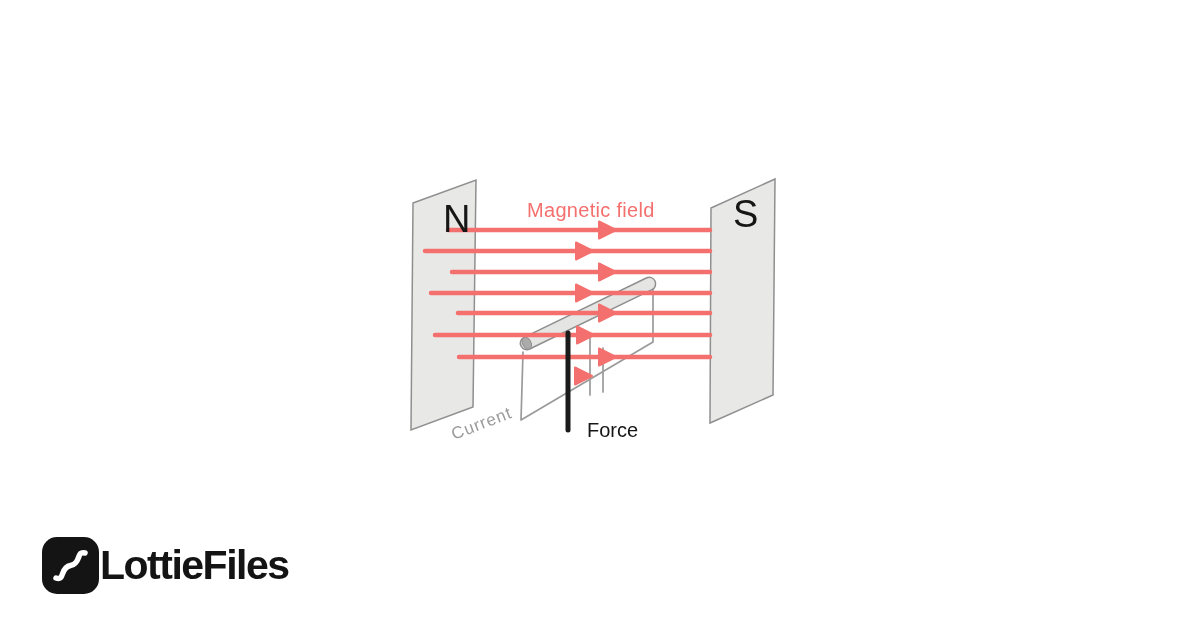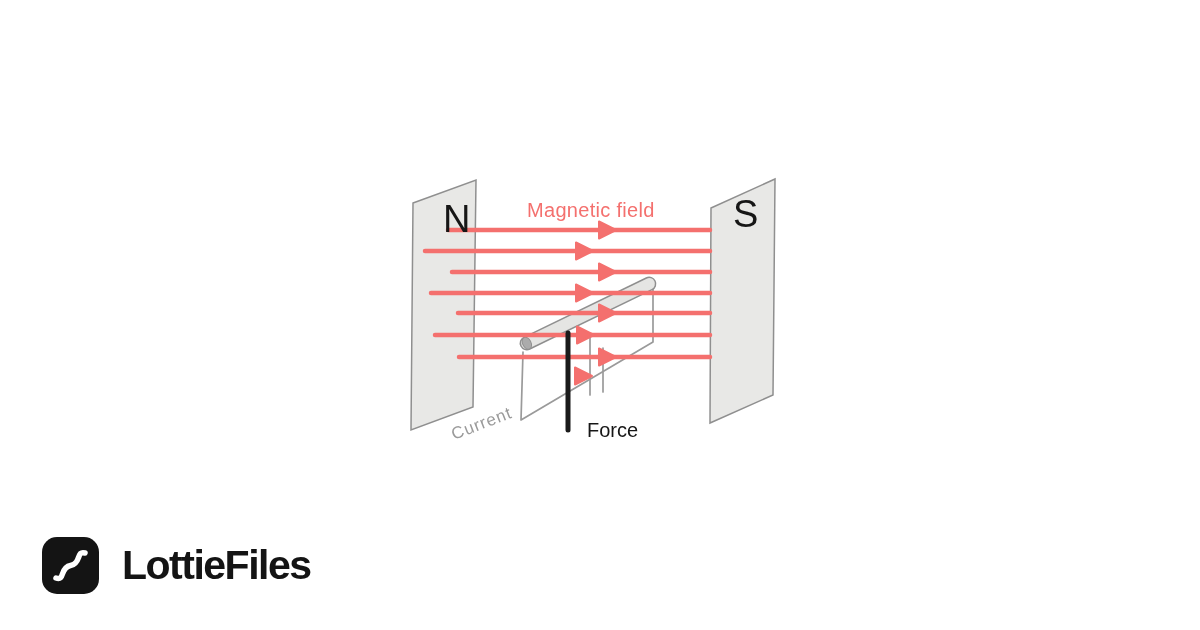--- a/index.html
+++ b/index.html
@@ -17,21 +17,21 @@
   .label-current{font-size:17px;fill:var(--c-wire,#9a9a9a);letter-spacing:1px;}
   .plate{fill:var(--c-plate-fill,#e8e8e6);stroke:var(--c-plate-border,#8f8f8f);stroke-width:1.5;}
   .fieldline{stroke:var(--c-field-line,#f4706e);stroke-width:4.5;stroke-linecap:round;fill:none;}
   .arrowhead{fill:var(--c-field-line,#f4706e);stroke:var(--c-field-line,#f4706e);stroke-width:2;stroke-linejoin:round;}
   .wire{stroke:var(--c-wire,#9a9a9a);stroke-width:1.7;fill:none;stroke-linejoin:round;stroke-linecap:round;}
   .rod-body{fill:var(--c-rod-fill,#e5e5e3);stroke:var(--c-plate-border,#8f8f8f);stroke-width:1.5;}
   .rod-cap{fill:#ababab;stroke:var(--c-plate-border,#8f8f8f);stroke-width:1;}
   .forceline{stroke:var(--c-force-line,#1a1a1a);stroke-width:5;stroke-linecap:round;}
   .brand{
     position:absolute;left:42px;top:537px;height:57px;
-    display:flex;align-items:flex-end;gap:23px;
+    display:flex;align-items:flex-end;gap:1px;
   }
   .brand-mark{
     width:57px;height:57px;border-radius:15px;
     background:var(--c-logo,#141414);
     display:flex;align-items:center;justify-content:center;
     flex:0 0 auto;
   }
   .brand-name{
     font-size:41px;font-weight:700;letter-spacing:-1.5px;
     color:var(--c-logo,#141414);line-height:57px;white-space:nowrap;

